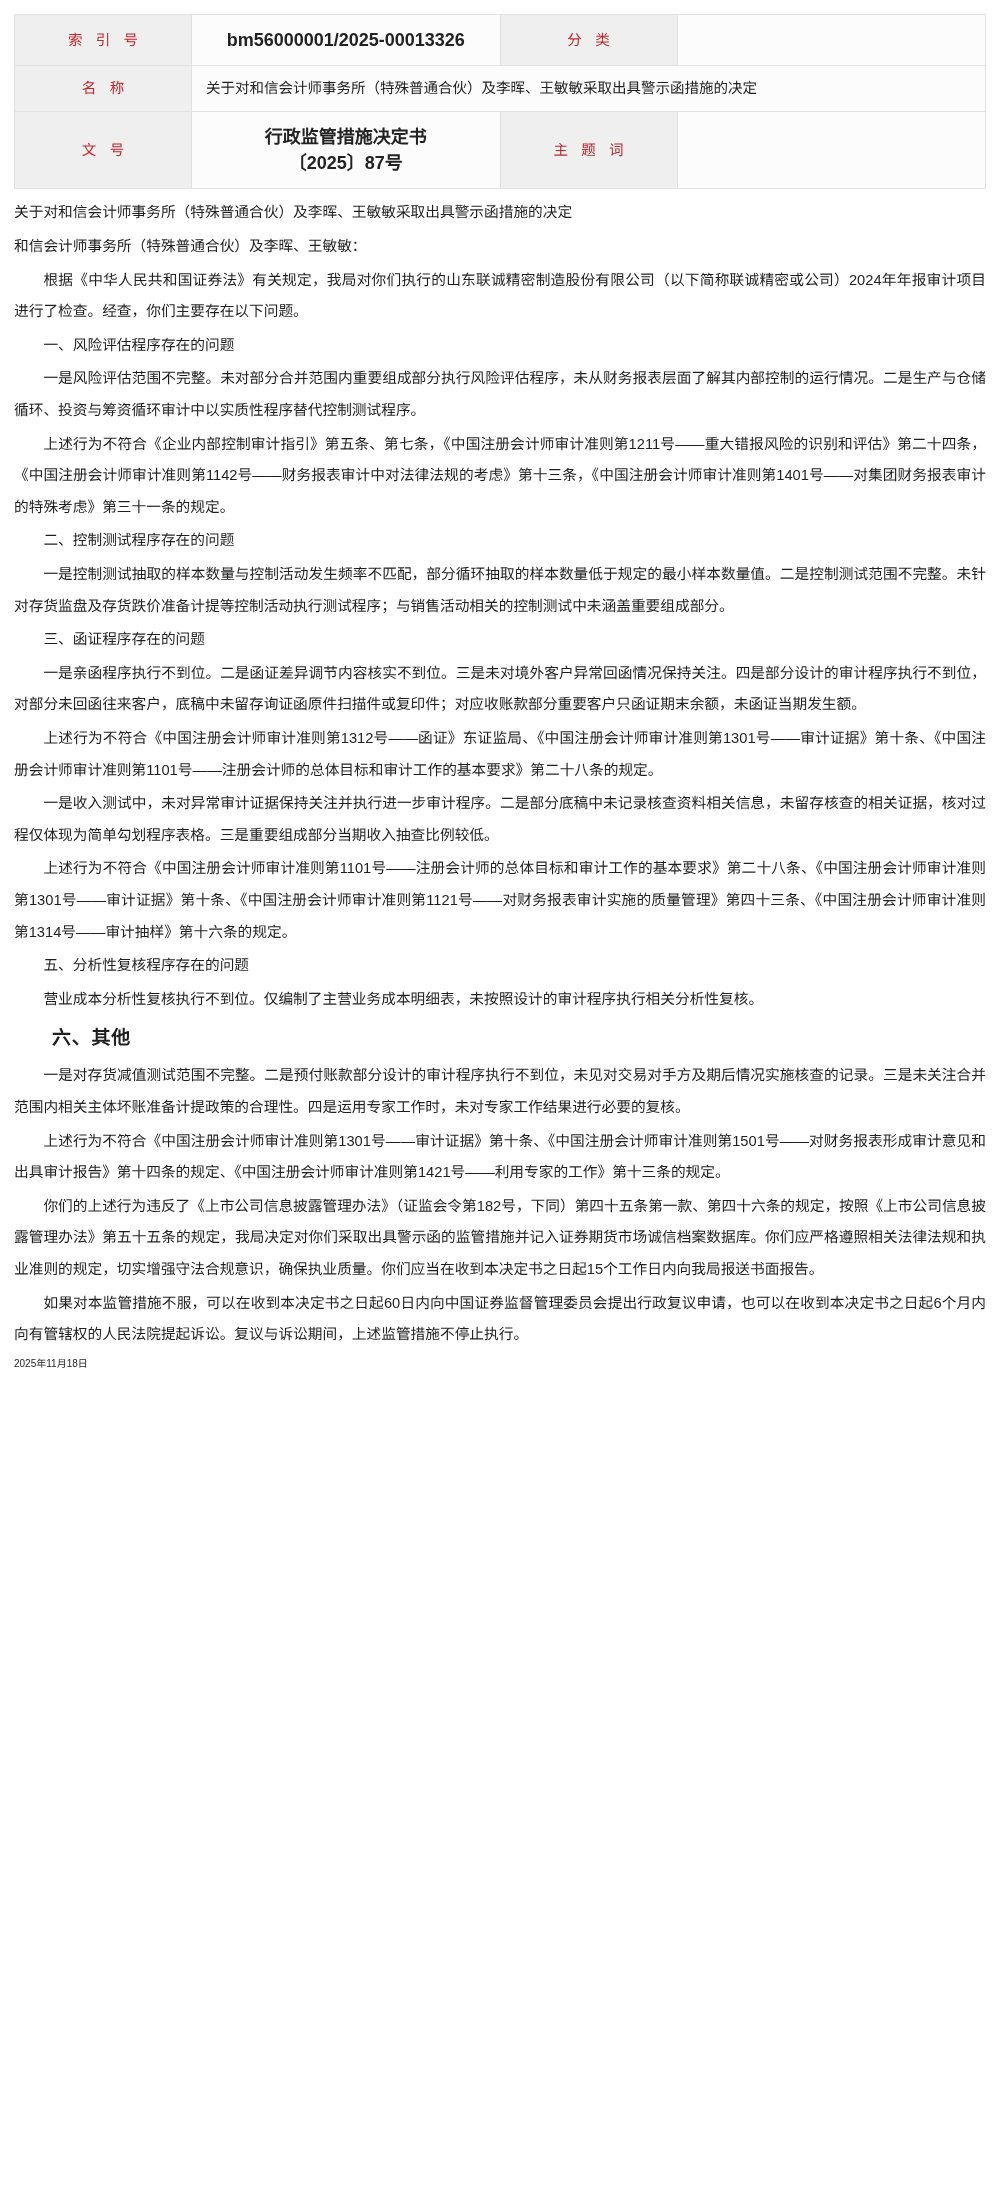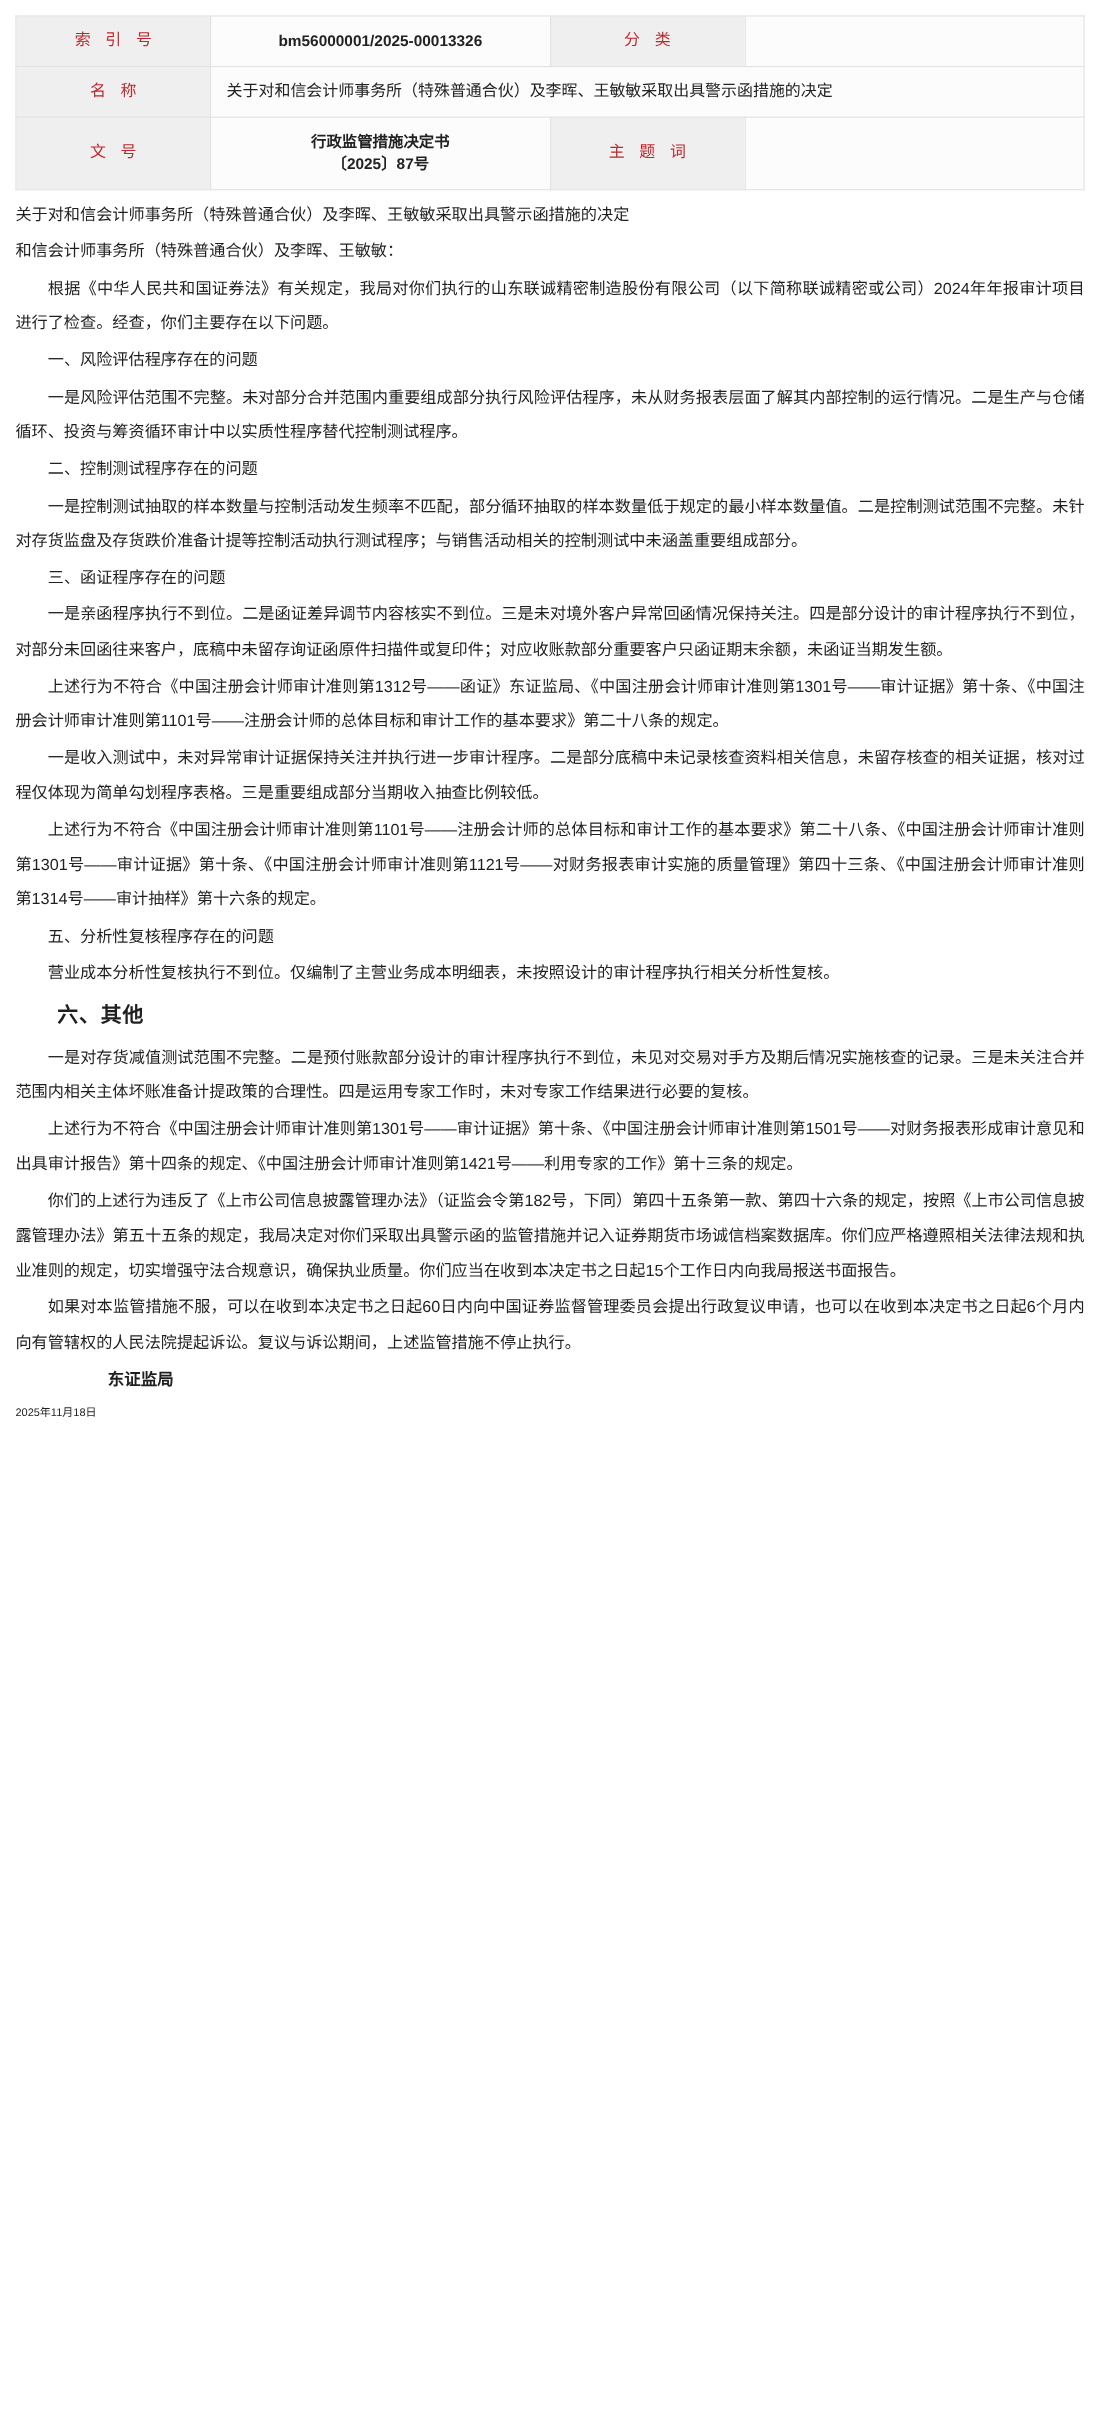--- a/index.html
+++ b/index.html
@@ -41,21 +41,21 @@
     width: 160px;
     letter-spacing: 0.32em;
     text-indent: 0.32em;
     font-size: 14.5px;
   }
   td.val {
     background: #fcfcfc;
     text-align: center;
     color: #222;
     font-weight: bold;
-    font-size: 14px;
+    font-size: 18px;
   }
   td.val.name-cell {
     text-align: left;
     font-weight: normal;
     padding-left: 14px;
     font-size: 14.5px;
   }
   td.val.empty { background: #fcfcfc; }
 
   
@@ -127,20 +127,21 @@
   </table>
 
   <div class="doc-body">
 
     <p class="p-flush">关于对和信会计师事务所（特殊普通合伙）及李晖、王敏敏采取出具警示函措施的决定</p>
     <p class="p-flush">和信会计师事务所（特殊普通合伙）及李晖、王敏敏：</p>
     <p class="p-indent">根据《中华人民共和国证券法》有关规定，我局对你们执行的山东联诚精密制造股份有限公司（以下简称联诚精密或公司）2024年年报审计项目进行了检查。经查，你们主要存在以下问题。</p>
 
     <p class="sec-head">一、风险评估程序存在的问题</p>
     <p class="p-indent">一是风险评估范围不完整。未对部分合并范围内重要组成部分执行风险评估程序，未从财务报表层面了解其内部控制的运行情况。二是生产与仓储循环、投资与筹资循环审计中以实质性程序替代控制测试程序。</p>
+    <p class="p-indent">上述行为不符合《企业内部控制审计指引》第五条、第七条，《中国注册会计师审计准则第1211号——重大错报风险的识别和评估》第二十四条，《中国注册会计师审计准则第1142号——财务报表审计中对法律法规的考虑》第十三条，《中国注册会计师审计准则第1401号——对集团财务报表审计的特殊考虑》第三十一条的规定。</p>
 
     <p class="sec-head">二、控制测试程序存在的问题</p>
     <p class="p-indent">一是控制测试抽取的样本数量与控制活动发生频率不匹配，部分循环抽取的样本数量低于规定的最小样本数量值。二是控制测试范围不完整。未针对存货监盘及存货跌价准备计提等控制活动执行测试程序；与销售活动相关的控制测试中未涵盖重要组成部分。</p>
 
     <p class="sec-head">三、函证程序存在的问题</p>
     <p class="p-indent">一是亲函程序执行不到位。二是函证差异调节内容核实不到位。三是未对境外客户异常回函情况保持关注。四是部分设计的审计程序执行不到位，对部分未回函往来客户，底稿中未留存询证函原件扫描件或复印件；对应收账款部分重要客户只函证期末余额，未函证当期发生额。</p>
     <p class="p-indent">上述行为不符合《中国注册会计师审计准则第1312号——函证》东证监局、《中国注册会计师审计准则第1301号——审计证据》第十条、《中国注册会计师审计准则第1101号——注册会计师的总体目标和审计工作的基本要求》第二十八条的规定。</p>
 
     <p class="p-indent">一是收入测试中，未对异常审计证据保持关注并执行进一步审计程序。二是部分底稿中未记录核查资料相关信息，未留存核查的相关证据，核对过程仅体现为简单勾划程序表格。三是重要组成部分当期收入抽查比例较低。</p>
     <p class="p-indent">上述行为不符合《中国注册会计师审计准则第1101号——注册会计师的总体目标和审计工作的基本要求》第二十八条、《中国注册会计师审计准则第1301号——审计证据》第十条、《中国注册会计师审计准则第1121号——对财务报表审计实施的质量管理》第四十三条、《中国注册会计师审计准则第1314号——审计抽样》第十六条的规定。</p>
@@ -148,17 +149,16 @@
     <p class="sec-head">五、分析性复核程序存在的问题</p>
     <p class="p-indent">营业成本分析性复核执行不到位。仅编制了主营业务成本明细表，未按照设计的审计程序执行相关分析性复核。</p>
 
     <p class="sec-head-strong">六、其他</p>
     <p class="p-indent">一是对存货减值测试范围不完整。二是预付账款部分设计的审计程序执行不到位，未见对交易对手方及期后情况实施核查的记录。三是未关注合并范围内相关主体坏账准备计提政策的合理性。四是运用专家工作时，未对专家工作结果进行必要的复核。</p>
     <p class="p-indent">上述行为不符合《中国注册会计师审计准则第1301号——审计证据》第十条、《中国注册会计师审计准则第1501号——对财务报表形成审计意见和出具审计报告》第十四条的规定、《中国注册会计师审计准则第1421号——利用专家的工作》第十三条的规定。</p>
 
     <p class="p-indent">你们的上述行为违反了《上市公司信息披露管理办法》（证监会令第182号，下同）第四十五条第一款、第四十六条的规定，按照《上市公司信息披露管理办法》第五十五条的规定，我局决定对你们采取出具警示函的监管措施并记入证券期货市场诚信档案数据库。你们应严格遵照相关法律法规和执业准则的规定，切实增强守法合规意识，确保执业质量。你们应当在收到本决定书之日起15个工作日内向我局报送书面报告。</p>
     <p class="p-indent">如果对本监管措施不服，可以在收到本决定书之日起60日内向中国证券监督管理委员会提出行政复议申请，也可以在收到本决定书之日起6个月内向有管辖权的人民法院提起诉讼。复议与诉讼期间，上述监管措施不停止执行。</p>
 
-    <p class="sign">东证监局</p>
     <p class="sign-date">2025年11月18日</p>
     <div class="tail-gap"></div>
   </div>
 </div>
 
 </body></html>

